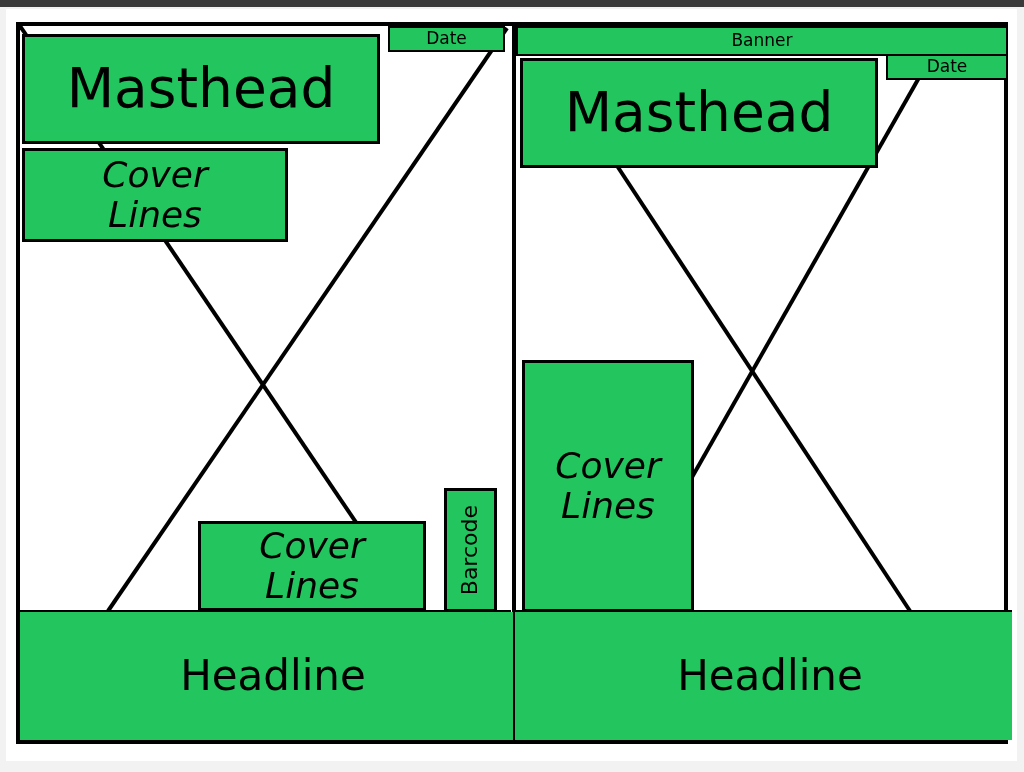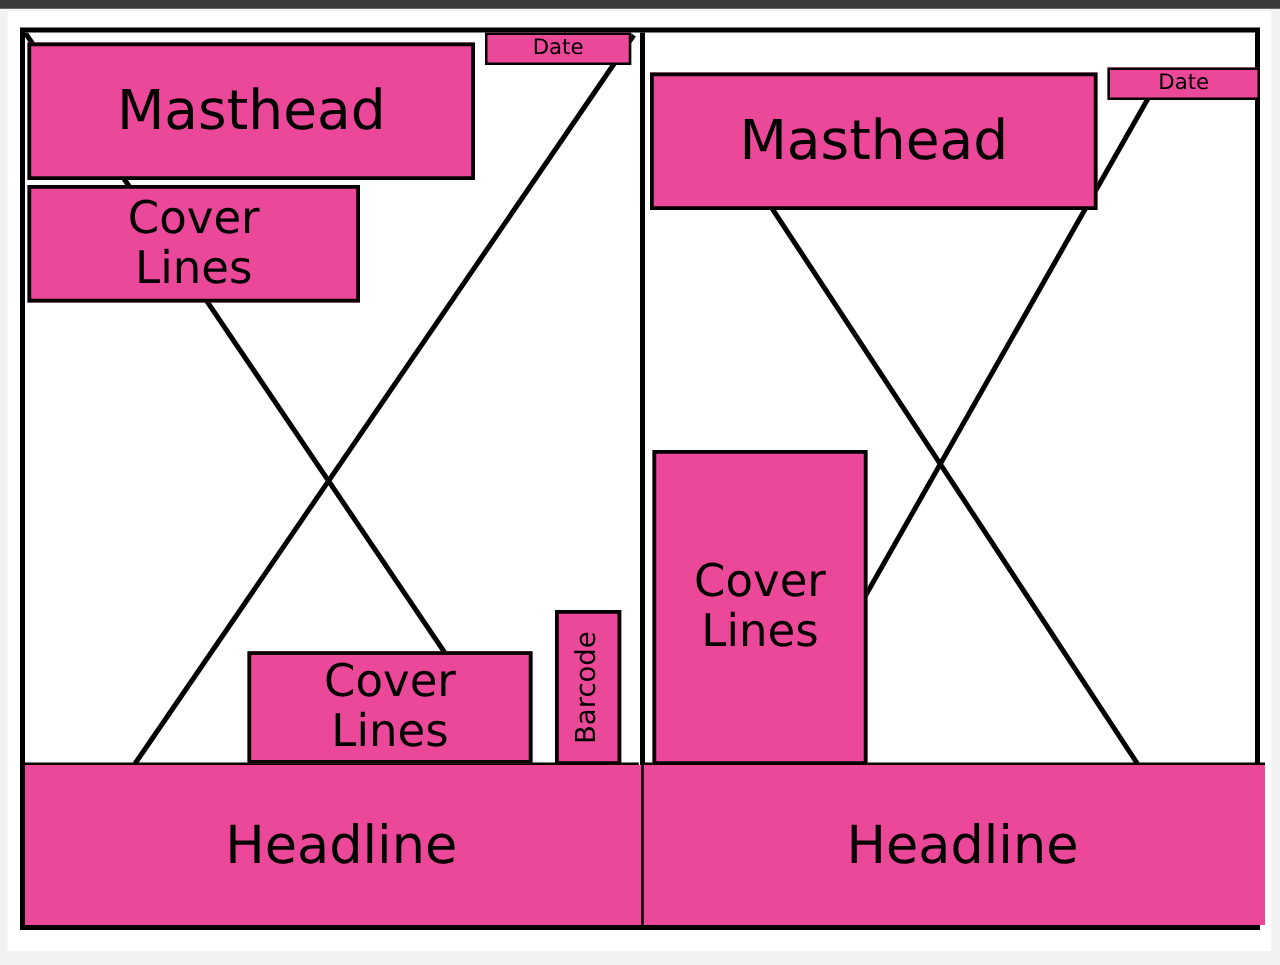--- a/index.html
+++ b/index.html
@@ -71,37 +71,37 @@
     top: 0;
     width: 992px;
     height: 714px;
     pointer-events: none;
   }
 
   
   .box {
     position: absolute;
     box-sizing: border-box;
-    background: #ec4899;
+    background: #22c55e;
     border: 3px solid #000000;
     display: flex;
     align-items: center;
     justify-content: center;
     text-align: center;
     color: #000000;
     line-height: 1.12;
   }
 
-  .t-masthead { font-size: 44px; }
+  .t-masthead { font-size: 55px; }
   .t-cover    { font-size: 36px; }
   .t-headline { font-size: 42px; padding-left: 13px; }
   .t-small    { font-size: 17px; }
 
   .stack { display: block; }
-  .stack > span { display: block; }
+  .stack > span { display: block; font-style: italic; }
 
   
   .l-masthead { left: 2px;   top: 8px;   width: 358px; height: 110px; }
   .l-date     { left: 368px; top: 0px;   width: 117px; height: 26px; border-width:2px; }
   .l-cover1   { left: 2px;   top: 122px; width: 266px; height: 94px; }
   .l-cover2   { left: 178px; top: 495px; width: 228px; height: 90px; }
   .l-barcode  { left: 424px; top: 462px; width: 53px;  height: 124px; }
 
   .barcode-text {
     writing-mode: vertical-rl;
@@ -164,20 +164,23 @@
     </div>
 
     <div class="box l-barcode">
       <span class="barcode-text">Barcode</span>
     </div>
 
     <div class="box l-headline t-headline">
       <span>Headline</span>
     </div>
 
+    <div class="box r-bannerbox t-small">
+      <span>Banner</span>
+    </div>
 
     <div class="box r-masthead t-masthead">
       <span>Masthead</span>
     </div>
 
     <div class="box r-date t-small">
       <span>Date</span>
     </div>
 
     <div class="box r-cover t-cover">

